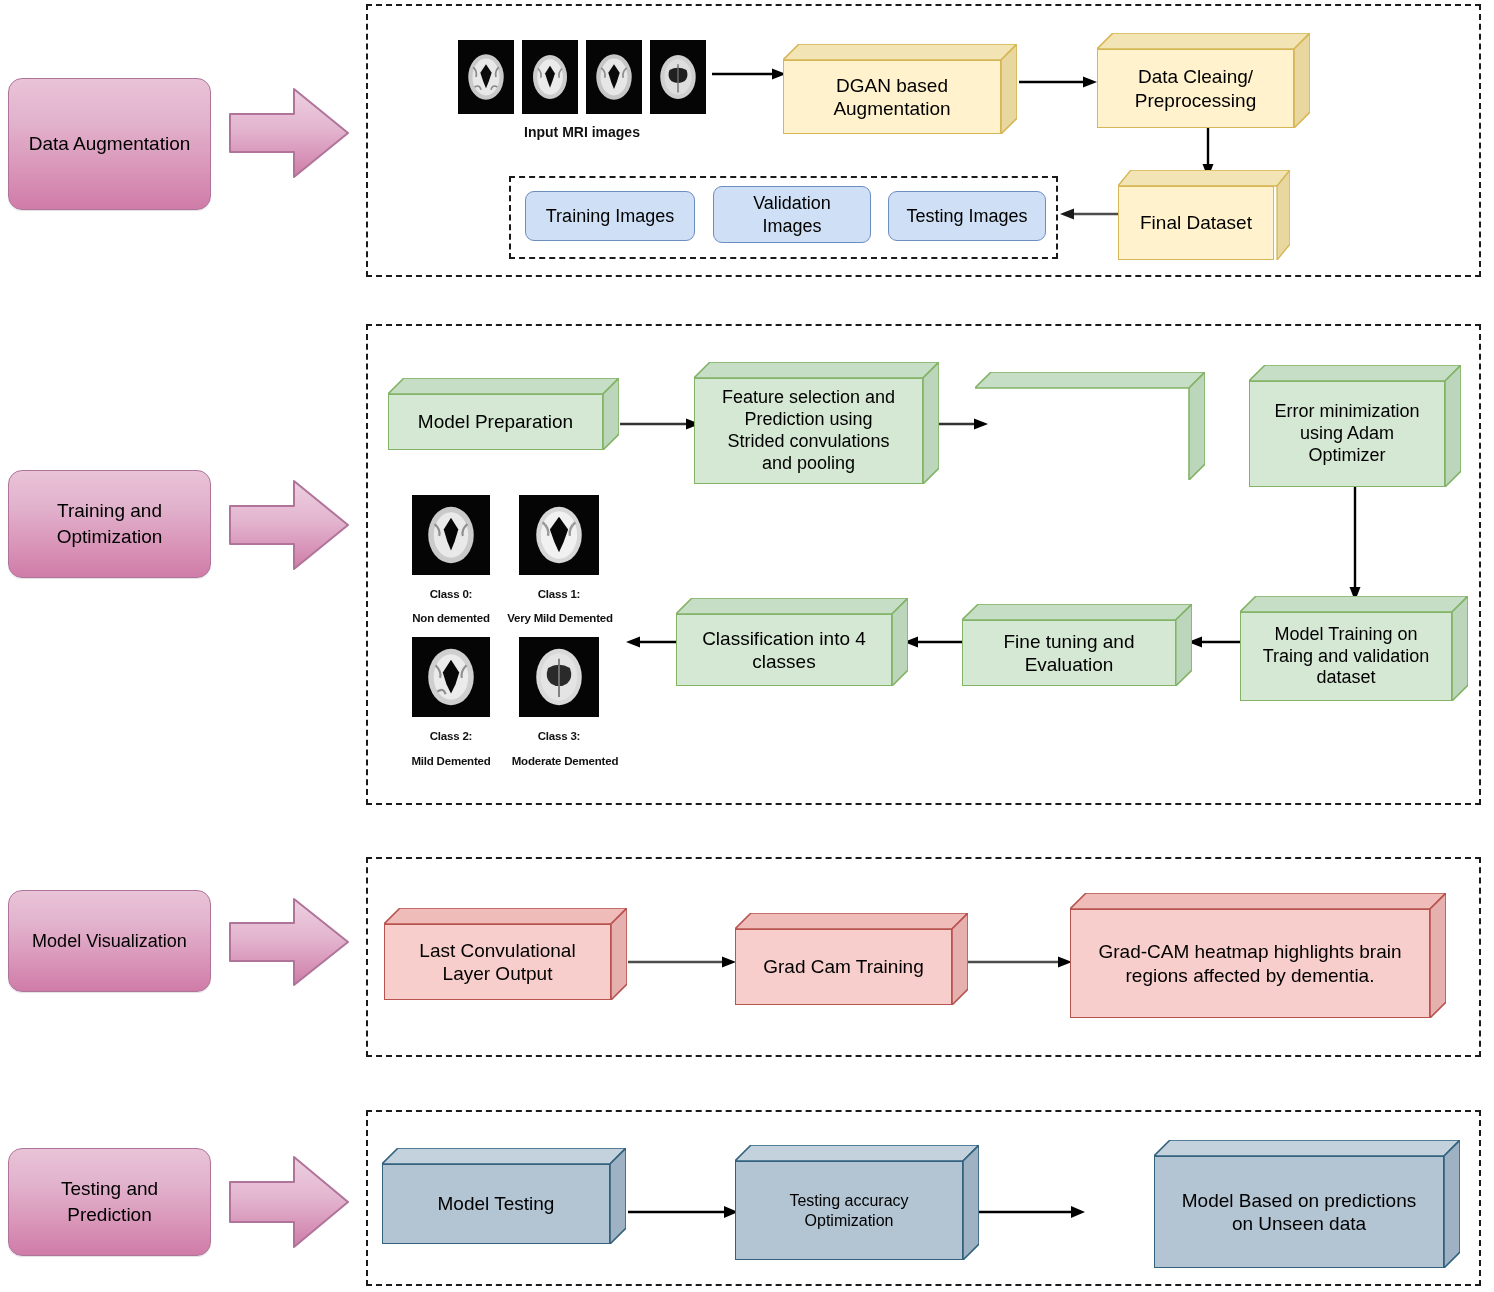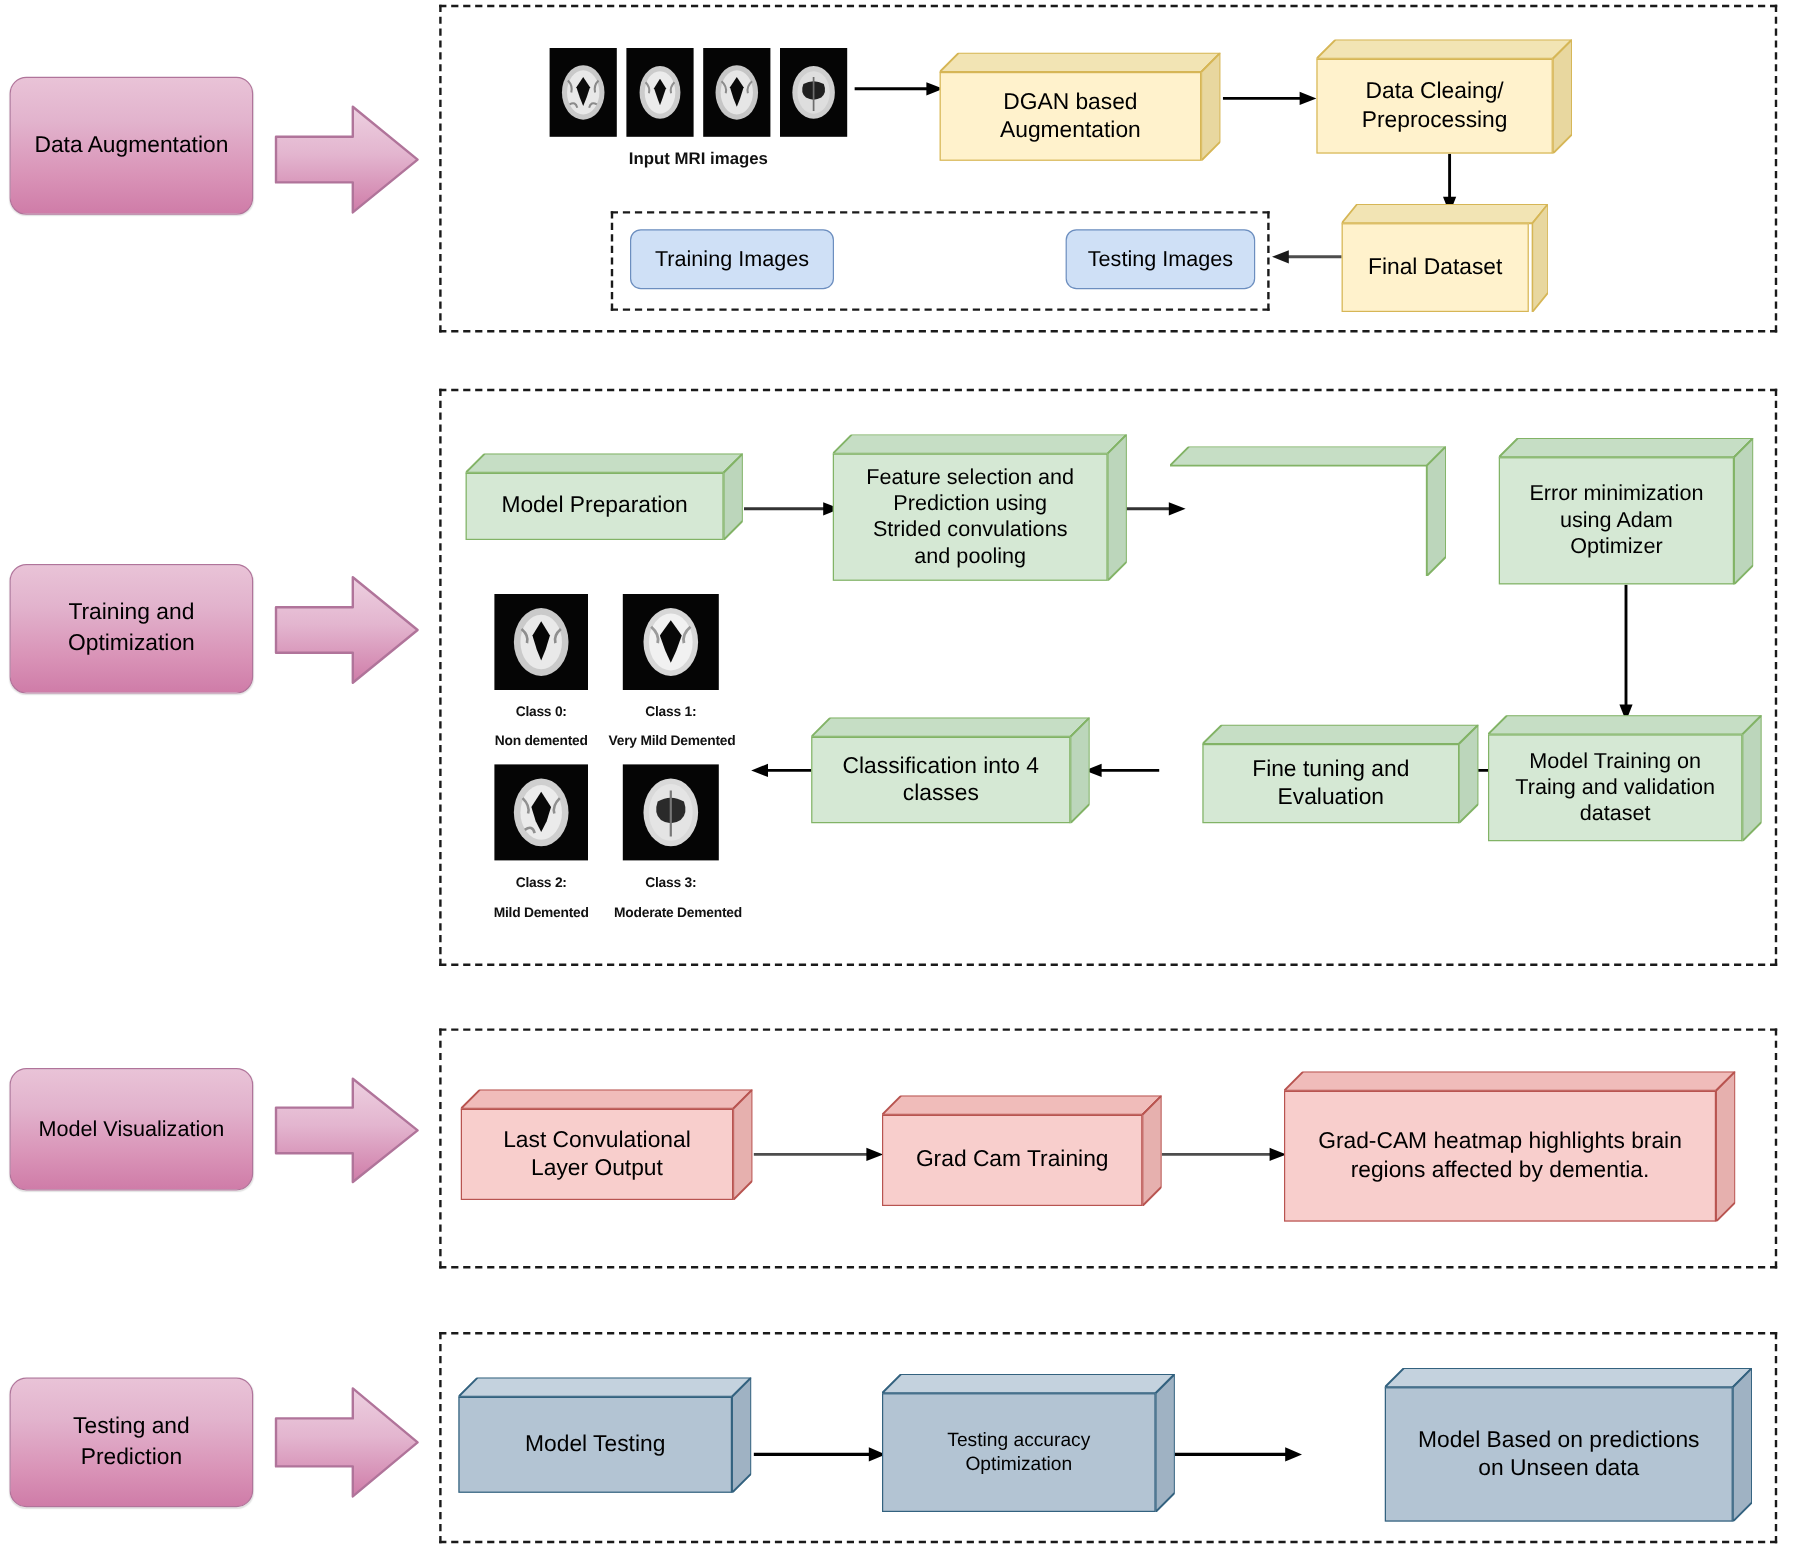--- a/index.html
+++ b/index.html
@@ -102,21 +102,21 @@
   
   .conn { position: absolute; }
 </style>
 </head>
 <body>
 
 <div id="canvas">
 
   <div class="stage-box" style="left:366px; top:4px; width:1115px; height:273px;"></div>
 
-  <div class="stage-label" style="left:8px; top:64px; width:203px; height:115px;">
+  <div class="stage-label" style="left:8px; top:78px; width:203px; height:132px;">
     <span>Data  Augmentation</span>
   </div>
 
   <div class="block-arrow" style="left:228px; top:84px; width:122px; height:98px;">
     <svg viewBox="0 0 122 98" width="122" height="98">
       <defs>
         <linearGradient id="pk1" x1="0" y1="0" x2="0" y2="1">
           <stop offset="0%" stop-color="#edd0e0"></stop>
             <stop offset="45%" stop-color="#e3b5cf"></stop>
           <stop offset="100%" stop-color="#cf7ca8"></stop>
@@ -219,20 +219,26 @@
     <svg viewBox="0 0 68 24" width="68" height="24">
       <line x1="66" y1="12" x2="14" y2="12" stroke="#4d4d4d" stroke-width="2.4"></line>
       <polygon points="2,12 16,6.5 16,17.5" fill="#1a1a1a"></polygon>
     </svg>
   </div>
 
   <div class="inner-dash" style="left:509px; top:176px; width:549px; height:83px;"></div>
   <div class="flatbox" style="left:525px; top:191px; width:170px; height:50px; font-size:18px;">
       <span>Training Images</span>
     </div>
+  <div class="flatbox" style="left:713px; top:186px; width:158px; height:57px; font-size:18px;">
+    <span>
+      <span>Validation</span><br>
+      <span>Images</span>
+    </span>
+  </div>
   <div class="flatbox" style="left:888px; top:191px; width:158px; height:50px; font-size:18px;">
       <span>Testing Images</span>
     </div>
 
   <div class="stage-box" style="left:366px; top:324px; width:1115px; height:481px;"></div>
 
   <div class="stage-label" style="left:8px; top:470px; width:203px; height:108px;">
     <span>
       <span>Training and</span><br>
       <span>Optimization</span>
@@ -324,21 +330,21 @@
     </div>
   </div>
 
   <div class="conn" style="left:1186px; top:630px; width:60px; height:24px;">
     <svg viewBox="0 0 60 24" width="60" height="24">
       <line x1="58" y1="12" x2="14" y2="12" stroke="#000" stroke-width="2.4"></line>
       <polygon points="2,12 16,6.5 16,17.5" fill="#000"></polygon>
     </svg>
   </div>
 
-  <div class="box3d" style="left:962px; top:604px; --fill:#d5e8d4; --stroke:#82b366; width:230px; height:82px;margin-left:40px;">
+  <div class="box3d" style="left:962px; top:604px; --fill:#d5e8d4; --stroke:#82b366; width:230px; height:82px;">
     <svg viewBox="0 0 226 82" preserveAspectRatio="none">
       <polygon points="0,16 16,0 226,0 210,16" fill="#c6dec5" stroke="#82b366" stroke-width="1.6"></polygon>
       <polygon points="210,16 226,0 226,66 210,82" fill="#bcd6bb" stroke="#82b366" stroke-width="1.6"></polygon>
     </svg>
     <div class="face-front" style="font-size:19px;">
       <span>
         <span>Fine tuning and</span><br>
         <span>Evaluation</span>
       </span>
     </div>

